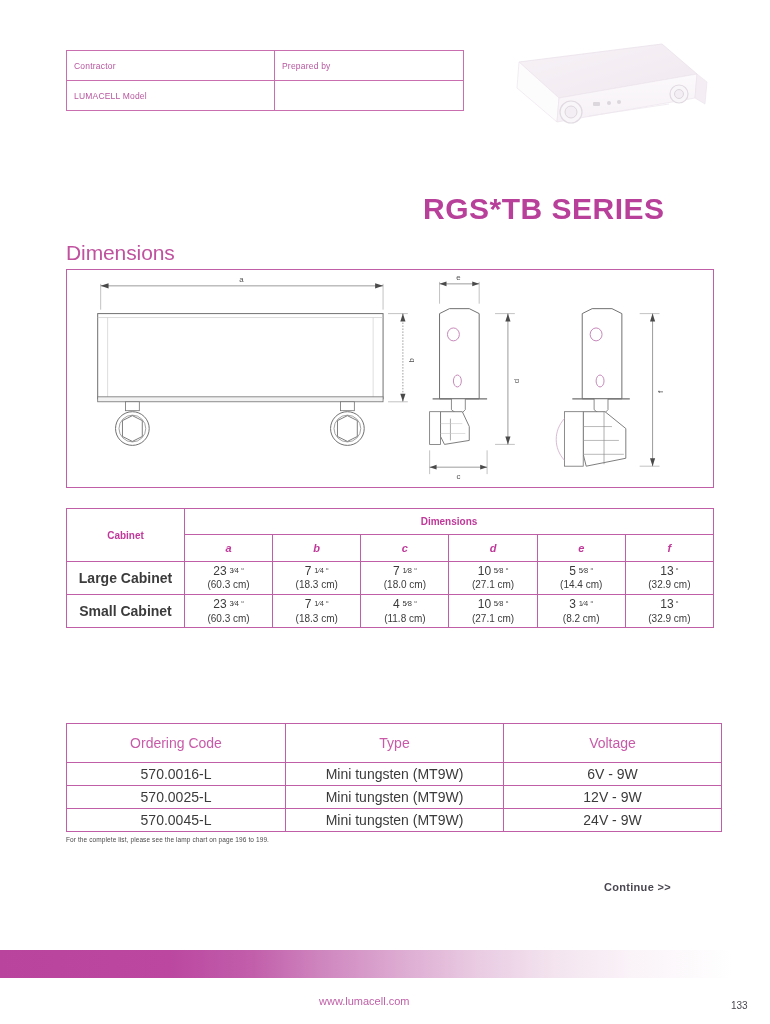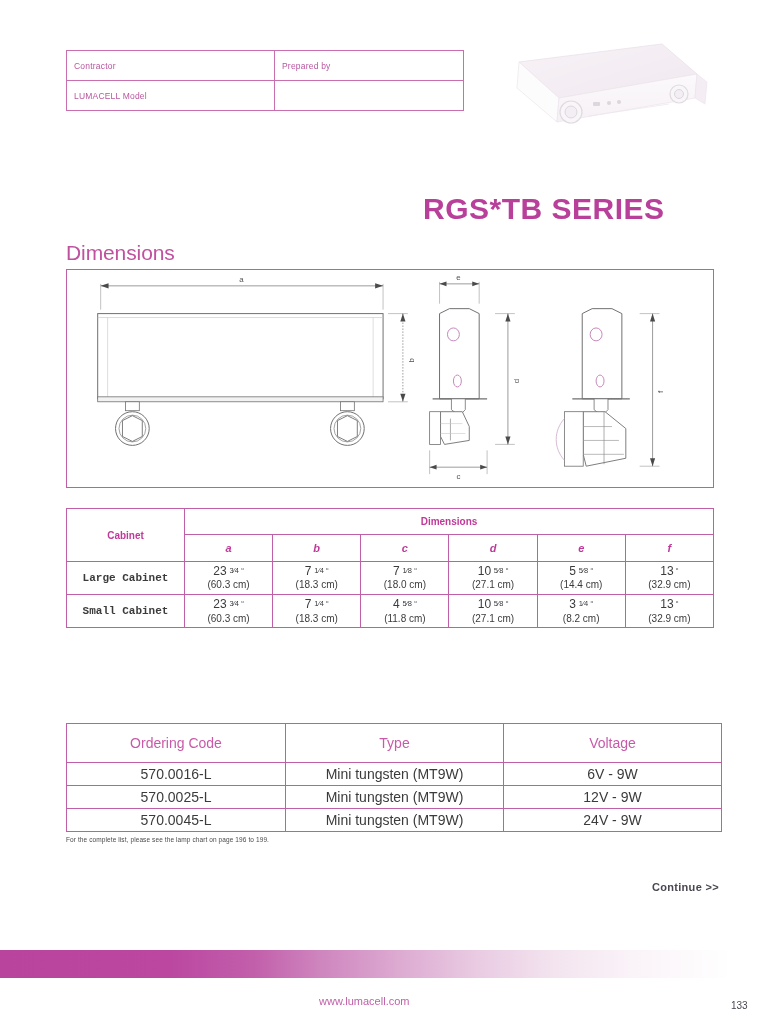--- a/index.html
+++ b/index.html
@@ -75,21 +75,21 @@
     text-align: center;
     vertical-align: middle;
   }
   .dim-table th {
     color: #c0399a; font-size: 10px; font-weight: bold;
   }
   .dim-table .th-dims { height: 26px; }
   .dim-table .th-letter { height: 27px; font-size: 11px; font-style: italic; font-weight: bold;}
   .dim-table .th-cabinet { height: 53px; width: 118px; }
   .dim-table td.rowlabel {
-    font-size: 11px; font-weight: bold; color: #3b3b3b; height: 32px; font-family: Liberation Mono, monospace;
+    font-size: 14px; font-weight: bold; color: #3b3b3b; height: 32px;
   }
   .dim-table td.val {
     font-size: 10px; color: #3b3b3b; line-height: 1.28; padding: 2px 0;
   }
   .dim-table tr.small-row td { border-top: 1px dotted #d79bc8; }
   .val .inch { font-size: 12px; }
   .val .frac { font-size: 7.5px; vertical-align: .28em; }
   .val .qt { font-size: 8px; vertical-align: .25em; }
   .val .cm { display:block; font-size: 10px; }
 
@@ -114,21 +114,21 @@
   }
   .lamp-table tr.dotted td { border-top: 1px dotted #d79bc8; border-bottom: 1px dotted #d79bc8; }
 
   .footnote {
     position: absolute; left: 66px; top: 836px;
     font-size: 6.5px; color: #4a4a4a; letter-spacing: .1px;
   }
 
   
   .continue {
-    position: absolute; left: 652px; top: 881px;
+    position: absolute; left: 604px; top: 881px;
     font-size: 11px; font-weight: bold; color: #4a4750;
     letter-spacing: .3px;
   }
 
   
   .gradient-bar {
     position: absolute; left: 0; top: 950px;
     width: 770px; height: 28px;
     background: linear-gradient(to right,
       #b8449e 0%, #bb47a0 22%, #c25fab 33%,

